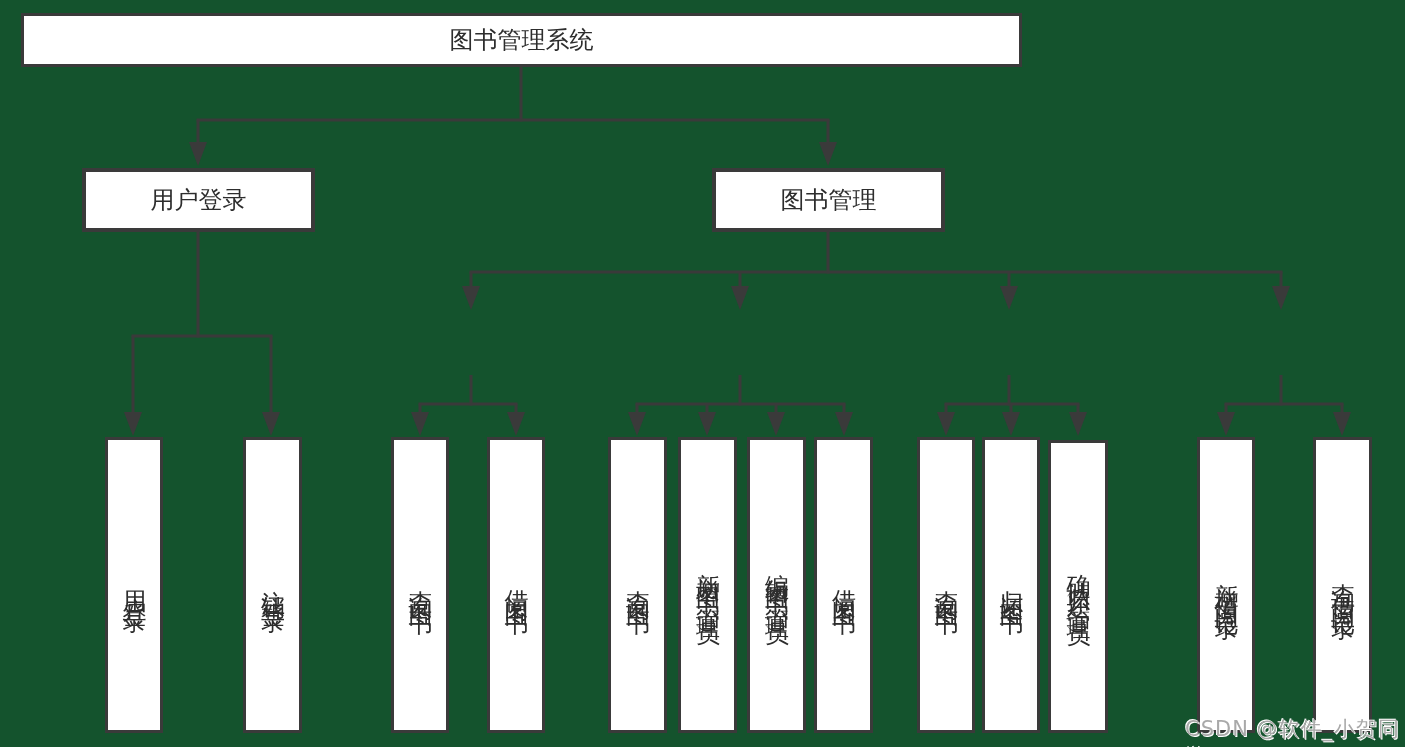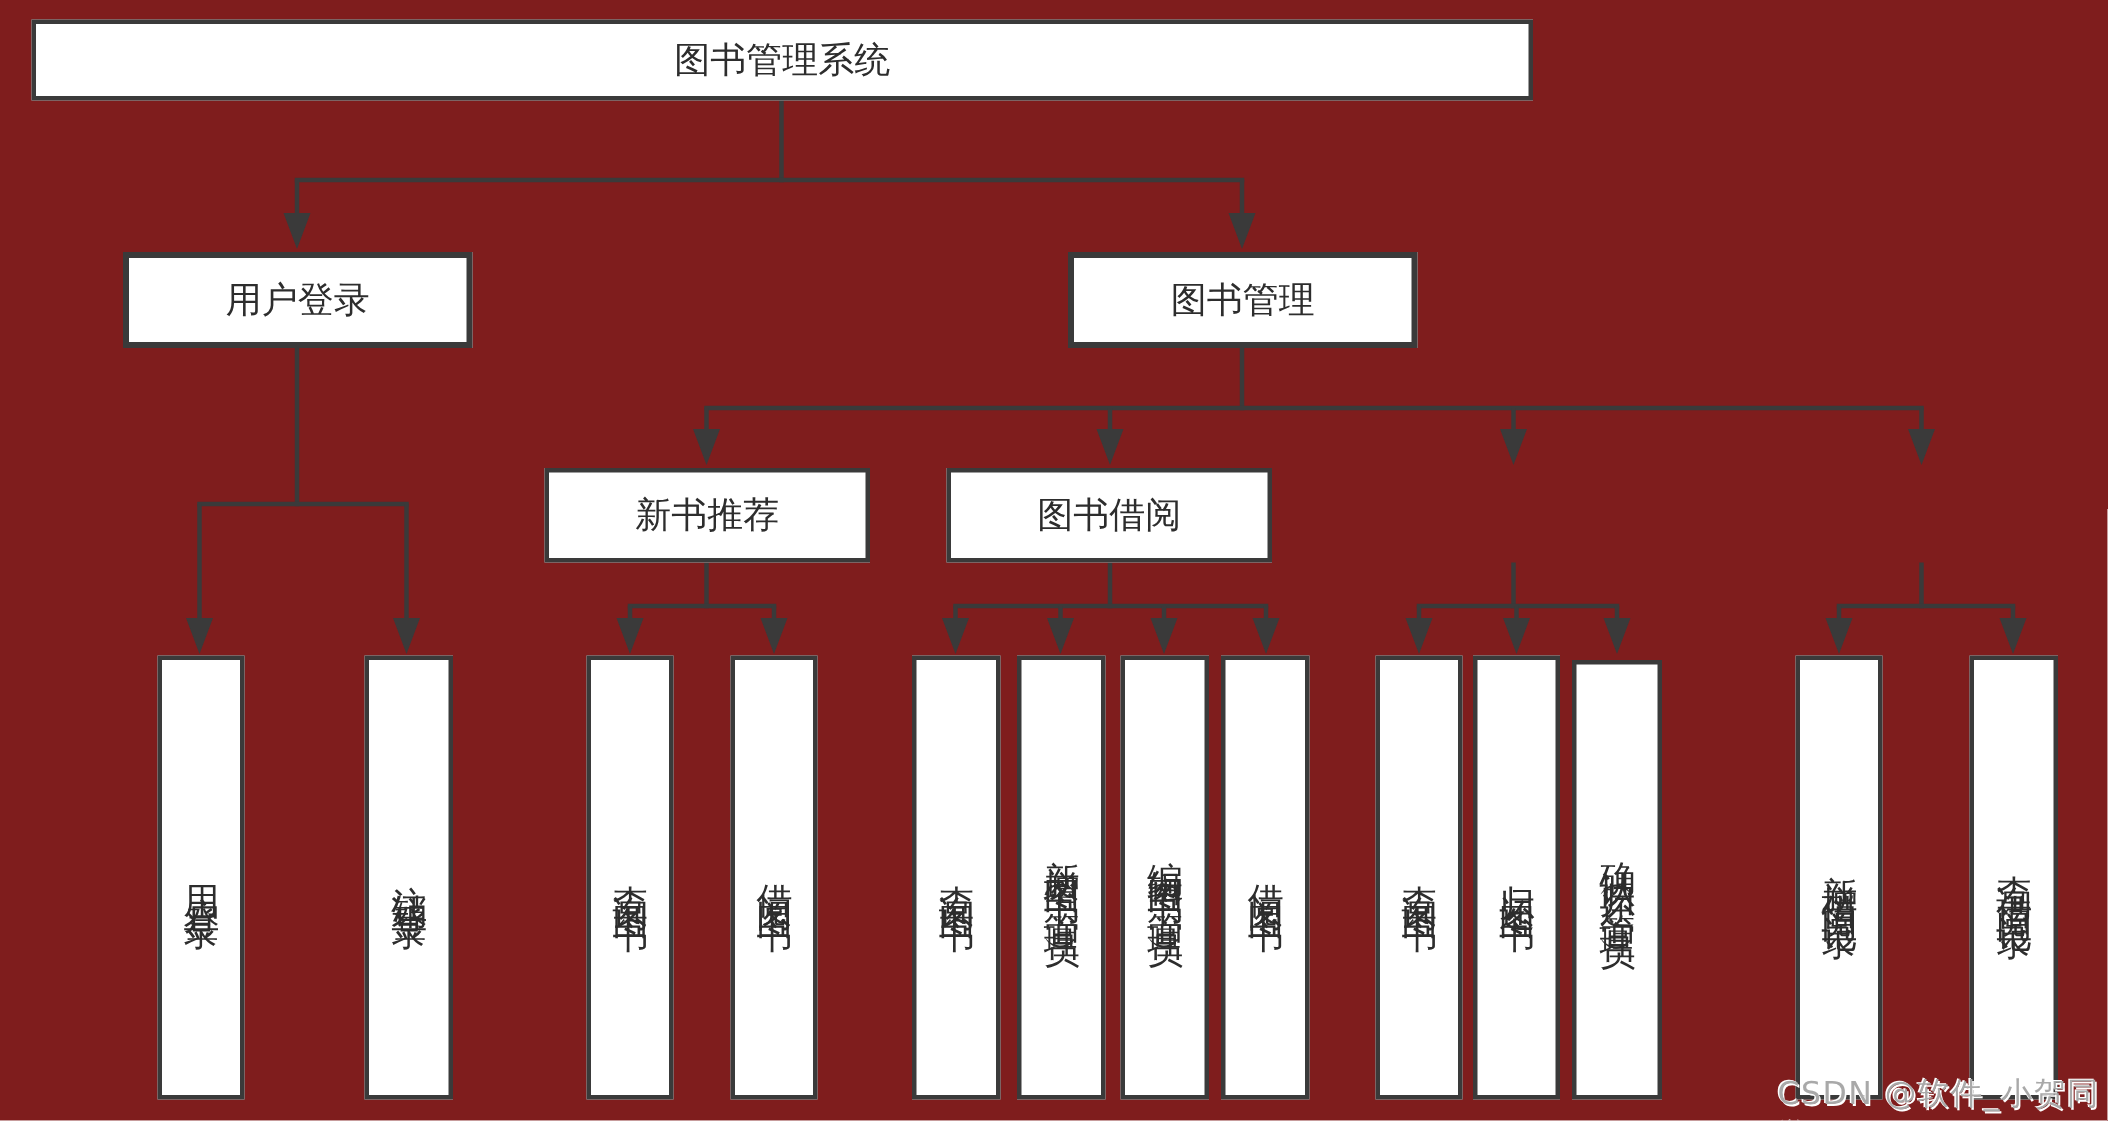--- a/index.html
+++ b/index.html
@@ -1,17 +1,17 @@
 <!DOCTYPE html>
 <html><head>
 <meta charset="utf-8">
 <style>
   html,body{margin:0;padding:0;background:#ffffff;}
   .wrap{
-    position:relative;width:1405px;height:747px;background:#7f1d1d;overflow:hidden;
+    position:relative;width:1405px;height:747px;background:#14532d;overflow:hidden;
     font-family:"DejaVu Sans",sans-serif;color:#2d2d2d;
   }
   #connectors{position:absolute;left:0;top:0;}
   .box{
     position:absolute;box-sizing:border-box;background:#ffffff;
     border:3px solid #3a3a3a;display:flex;align-items:center;justify-content:center;
     font-size:24px;line-height:1.2;color:#2d2d2d;white-space:nowrap;
   }
   .lv1{font-size:24px;}
   .lv2{border-width:4px;}
@@ -82,22 +82,20 @@
       <polygon points="1069,412 1087,412 1078,436" fill="#3a3a3a"></polygon>
       <polygon points="1217,412 1235,412 1226,436" fill="#3a3a3a"></polygon>
       <polygon points="1333,412 1351,412 1342,436" fill="#3a3a3a"></polygon>
     </svg>
 
   <div class="box lv1" style="left:21px;top:13px;width:1001px;height:54px">图书管理系统</div>
 
   <div class="box lv2" style="left:82px;top:168px;width:233px;height:64px">用户登录</div>
   <div class="box lv2" style="left:712px;top:168px;width:233px;height:64px">图书管理</div>
 
-  <div class="box lv3" style="left:363px;top:312px;width:217px;height:63px">新书推荐</div>
-  <div class="box lv3" style="left:631px;top:312px;width:217px;height:63px">图书借阅</div>
 
   <div class="box vbox" style="left:105px;top:437px;width:58px;height:296px">用户登录</div>
   <div class="box vbox" style="left:243px;top:437px;width:59px;height:296px">注销登录</div>
 
   <div class="box vbox" style="left:391px;top:437px;width:58px;height:296px">查询图书</div>
   <div class="box vbox" style="left:487px;top:437px;width:58px;height:296px">借阅图书</div>
 
   <div class="box vbox" style="left:608px;top:437px;width:59px;height:296px">查询图书</div>
   <div class="box vbox" style="left:678px;top:437px;width:59px;height:296px">新增图书（管理员）</div>
   <div class="box vbox" style="left:747px;top:437px;width:59px;height:296px">编辑图书（管理员）</div>

